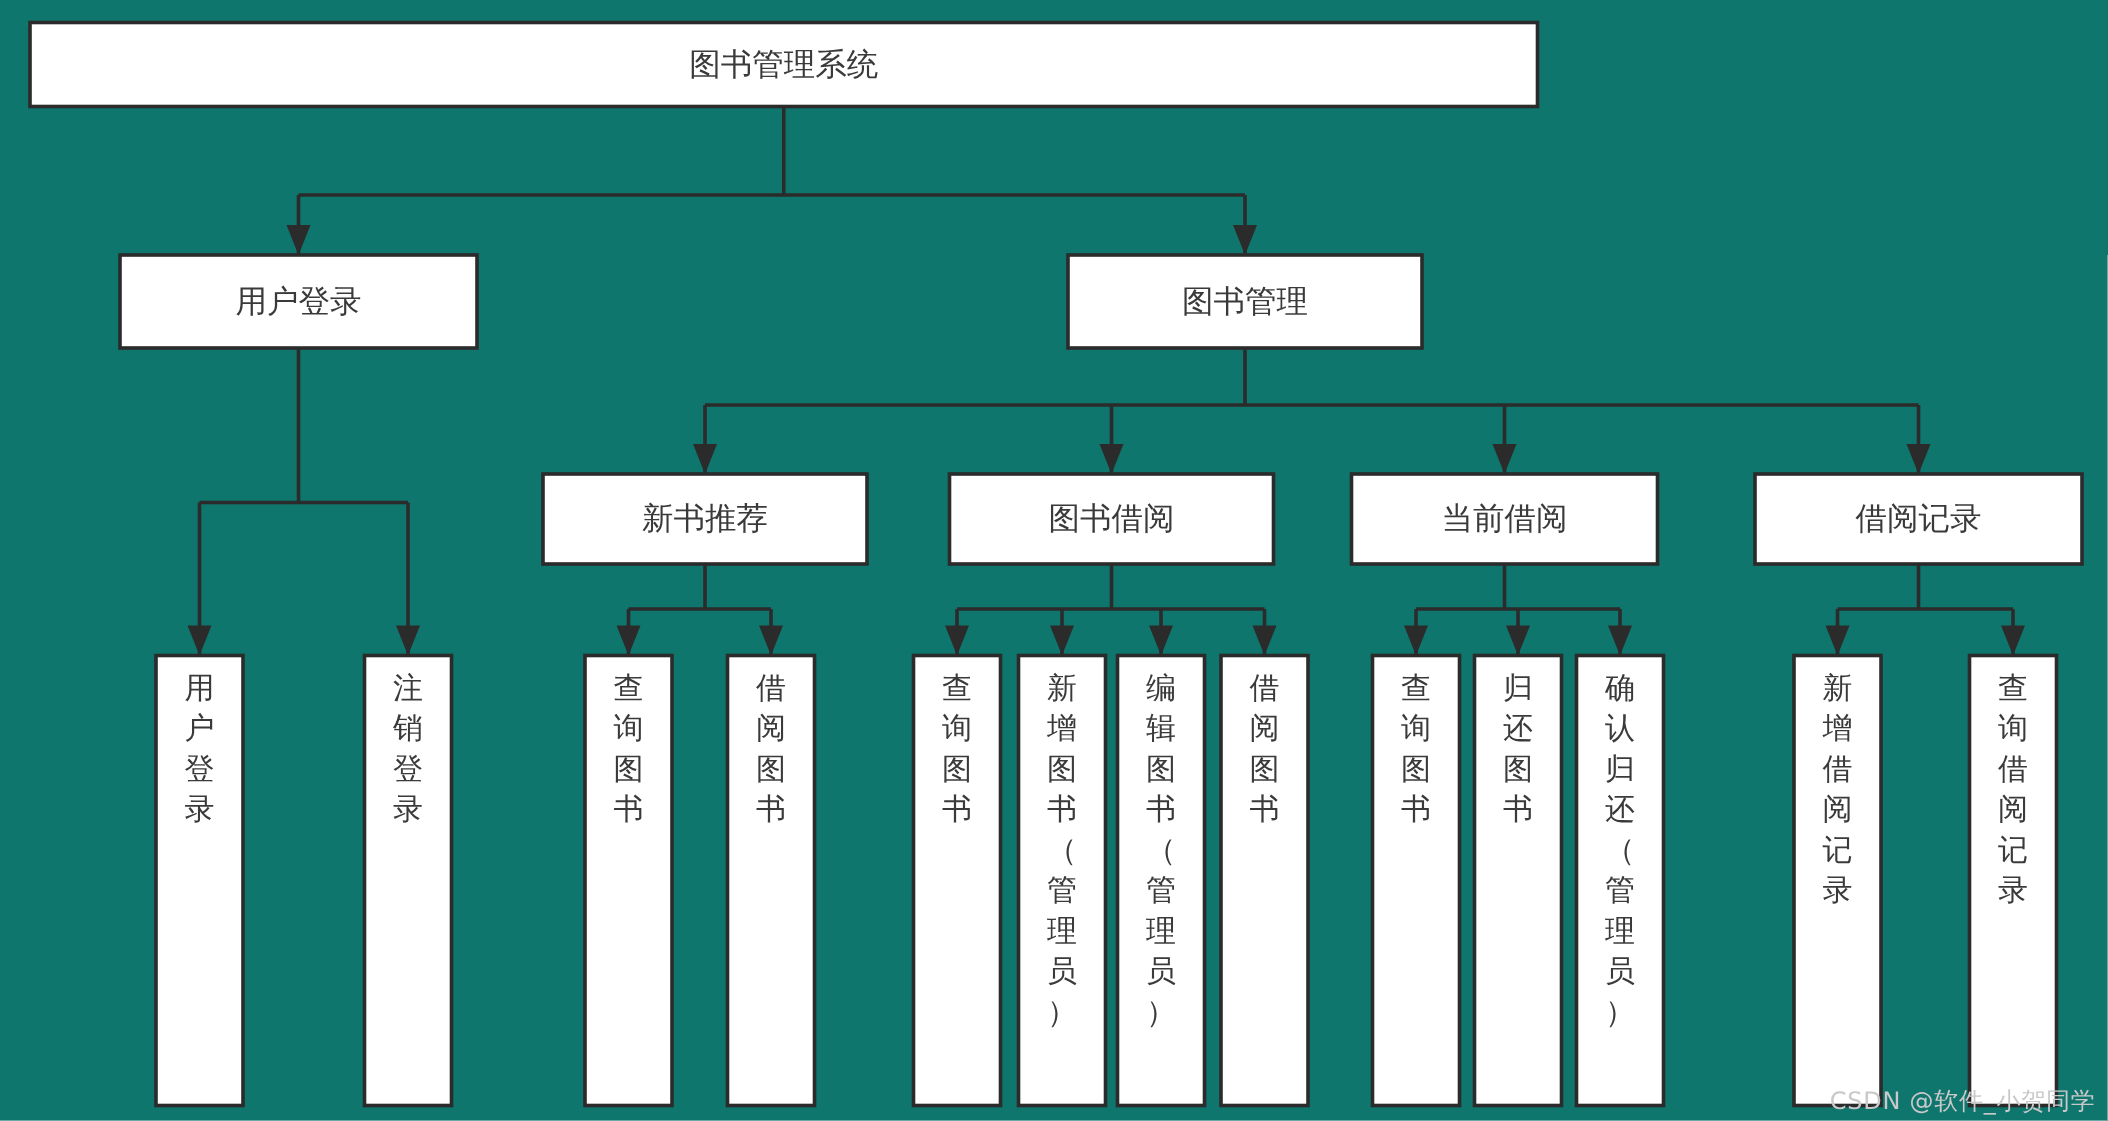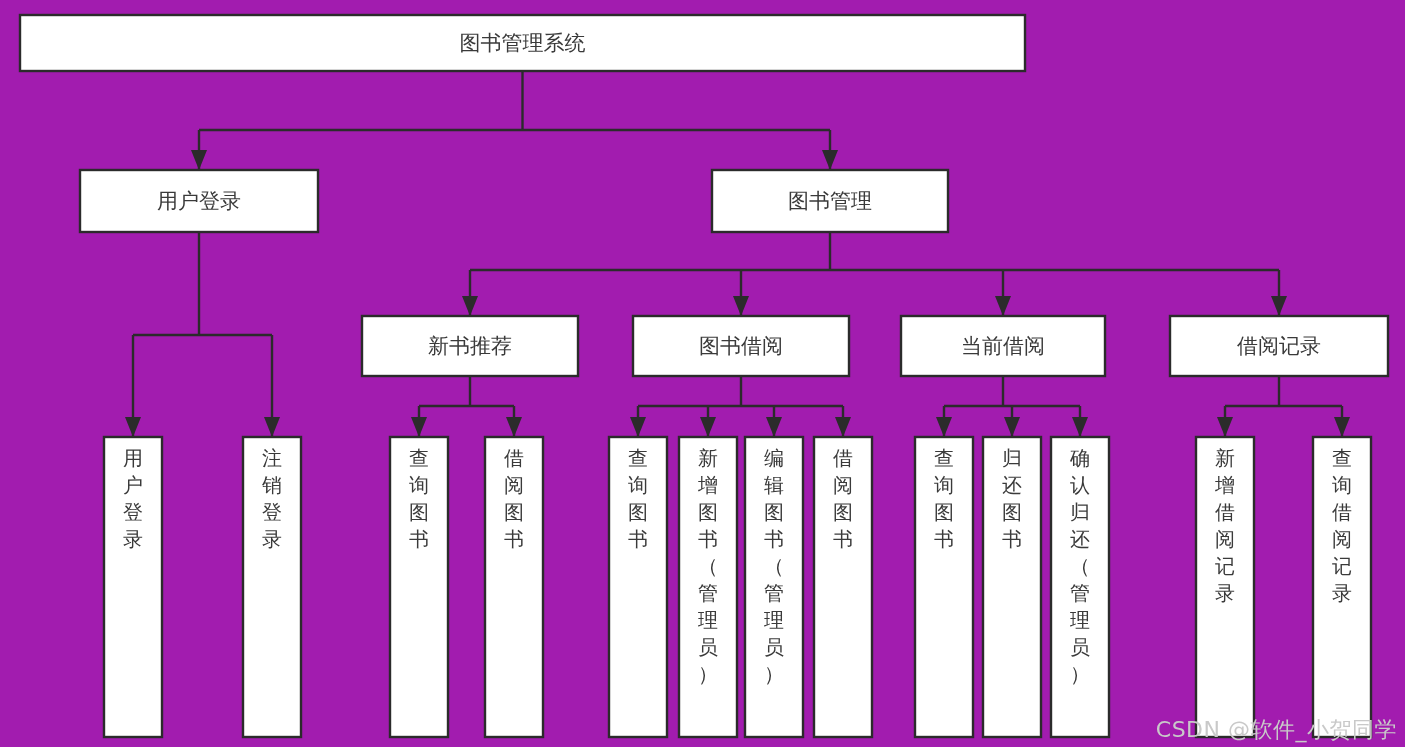--- a/index.html
+++ b/index.html
@@ -10,21 +10,21 @@
   body {
     width: 1405px;
     height: 747px;
     font-family: "DejaVu Sans", "Liberation Sans", sans-serif;
     overflow: hidden;
   }
   #diagram-root {
     position: relative;
     width: 1405px;
     height: 747px;
-    background: #a21caf;
+    background: #0f766e;
     text-align: right;
   }
   svg.diagram-canvas {
     position: absolute;
     top: 0;
     left: 0;
     width: 1405px;
     height: 747px;
     display: block;
   }
@@ -54,21 +54,21 @@
     fill: #3a3a3a;
     font-size: 20px;
     font-family: "DejaVu Sans", "Liberation Sans", sans-serif;
     text-anchor: middle;
   }
   .watermark-text {
     position: absolute;
     right: 8px;
     bottom: 2px;
     color: #c9c9c9;
-    font-size: 22px;
+    font-size: 16px;
     font-family: "DejaVu Sans", "Liberation Sans", sans-serif;
     white-space: nowrap;
     letter-spacing: 0.5px;
     pointer-events: none;
   }
 </style>
 </head>
 <body>
 
 <div id="diagram-root">

